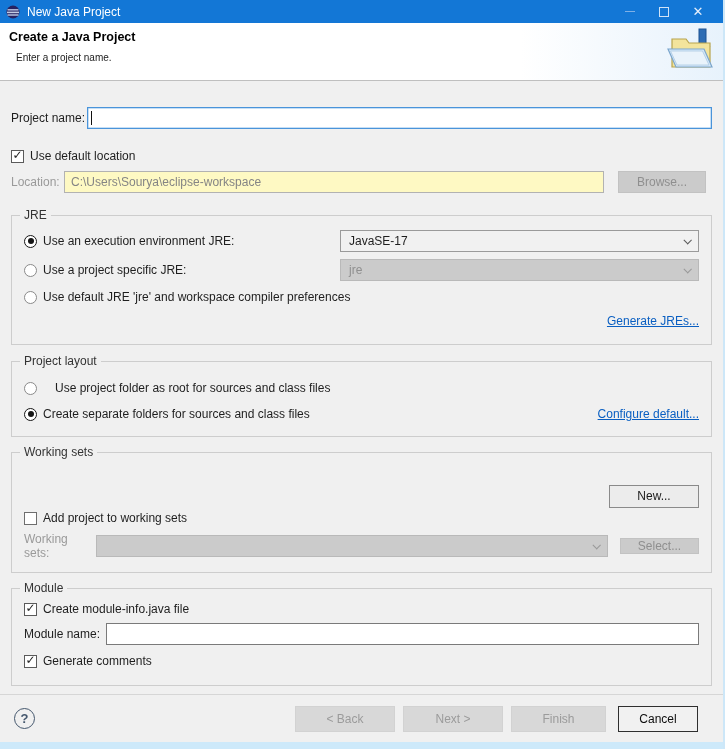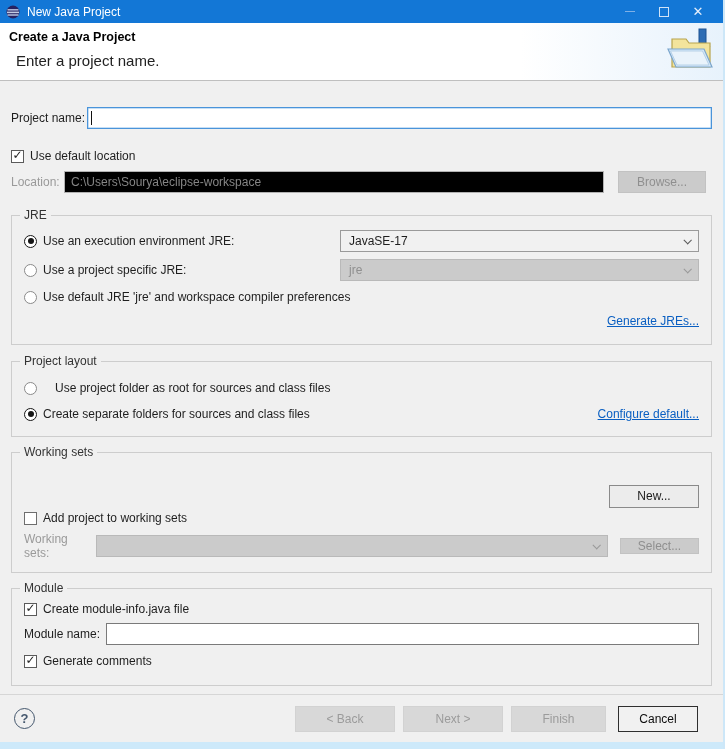--- a/index.html
+++ b/index.html
@@ -14,21 +14,21 @@
   .titlebar .title { color:#fff; font-size:12px; margin-left:7px; white-space:nowrap; }
   .win-controls { margin-left:auto; display:flex; align-items:center; }
   .win-btn { width:34px; height:23px; display:flex; align-items:center; justify-content:center; color:#d9e9fa; font-size:12px; cursor:default; }
   .min-glyph { display:block; width:10px; height:0; border-top:1px solid #7fb0e6; }
   .max-glyph { display:block; width:10px; height:10px; border:1px solid #cfe3f7; }
   .close-glyph { color:#e6effb; font-size:13px; line-height:1; }
 
   
   .header { height:58px; flex:none; background:linear-gradient(90deg,#ffffff 72%,#e7f2fc 100%); border-bottom:1px solid #bfbfbf; position:relative; }
   .header-title { position:absolute; left:9px; top:7px; font-weight:bold; font-size:12.5px; color:#000; }
-  .header-subtitle { position:absolute; left:16px; top:29px; font-size:15px; color:#222; }
+  .header-subtitle { position:absolute; left:16px; top:29px; font-size:10px; color:#222; }
   .banner-icon { position:absolute; right:5px; top:4px; width:52px; height:50px; }
 
   
   .body { flex:1 1 auto; padding:0 11px; background:#f0f0f0; position:relative; }
 
   .row { display:flex; align-items:center; }
 
   
   .project-row { margin-top:26px; }
   .project-row .lbl { width:76px; flex:none; }
@@ -43,21 +43,21 @@
   
   .radio { width:13px; height:13px; flex:none; border-radius:50%; background:#fff; border:1px solid #8a8a8a; position:relative; margin-right:6px; }
   .radio.selected { border-color:#151515; }
   .radio.selected::after { content:""; position:absolute; left:2.5px; top:2.5px; width:6px; height:6px; border-radius:50%; background:#151515; }
 
   .chk-row { margin-top:20px; }
 
   
   .location-row { margin-top:8px; }
   .location-row .lbl { width:53px; flex:none; color:#9a9a9a; }
-  .field-disabled { height:22px; background:#000000; border:1px solid #b2b2b2; color:#858585; display:flex; align-items:center; padding:0 6px; }
+  .field-disabled { height:22px; background:#fef9c3; border:1px solid #b2b2b2; color:#858585; display:flex; align-items:center; padding:0 6px; }
   .loc-field { width:540px; flex:none; }
   .btn { font-family:inherit; font-size:12px; }
   .btn-disabled { background:#cbcbcb; color:#8f8f8f; border:1px solid #c2c2c2; }
   .browse-btn { width:88px; height:22px; margin-left:14px; display:flex; align-items:center; justify-content:center; }
 
   
   .group { border:1px solid #cdcdcd; position:relative; padding:12px 12px 12px 12px; }
   .group-legend { position:absolute; top:-8px; left:8px; background:#f0f0f0; padding:0 4px; color:#333; }
   .g-jre { margin-top:22px; padding-bottom:14px; }
   .g-layout { margin-top:16px; }

